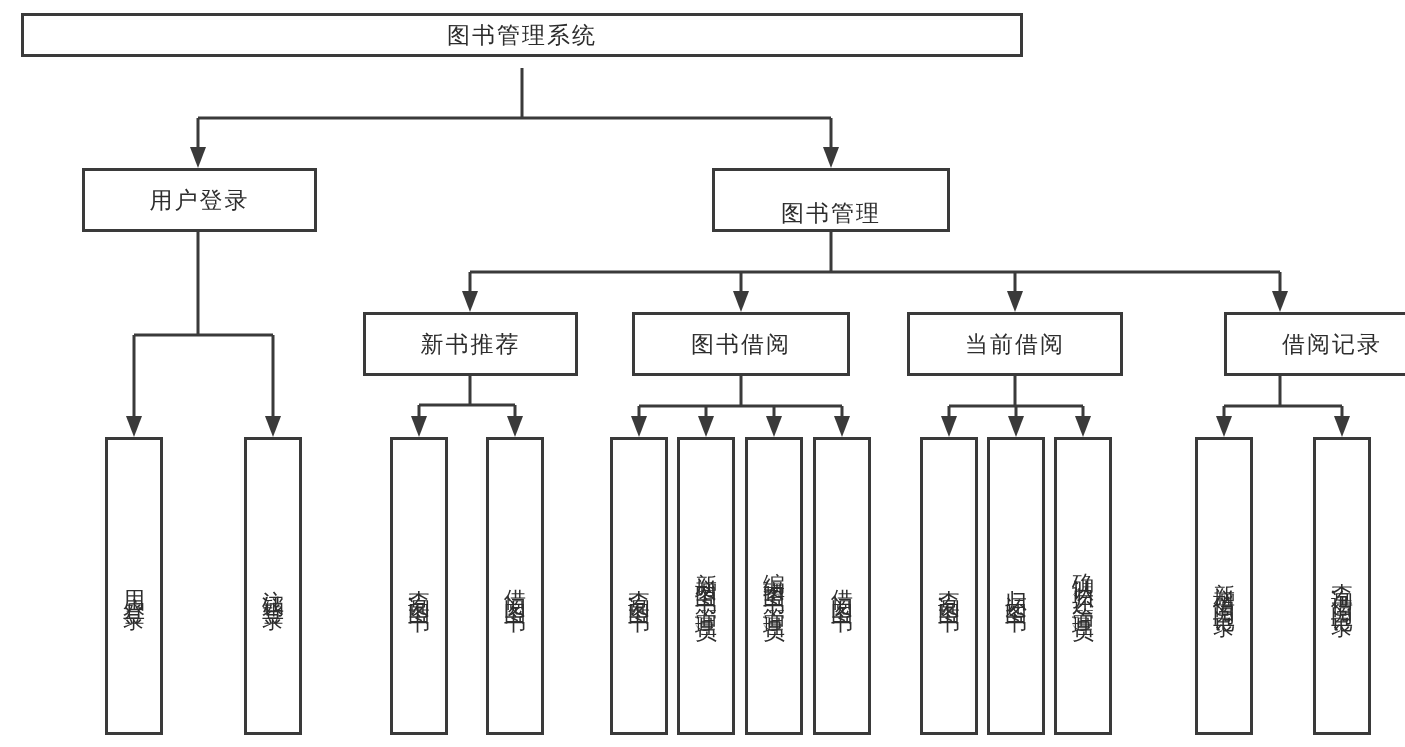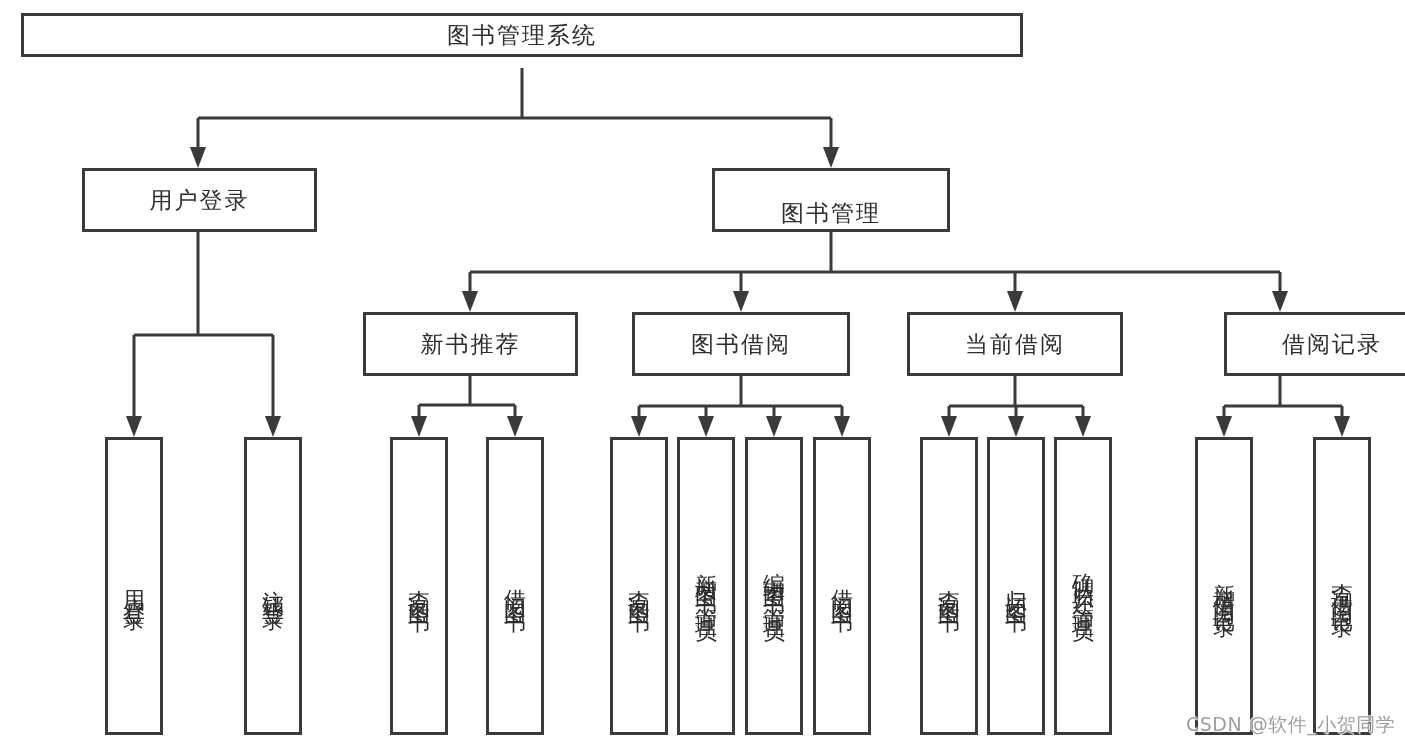--- a/index.html
+++ b/index.html
@@ -127,15 +127,14 @@
     <span class="vtext">确认归还（管理员）</span>
   </div>
 
   <div class="vnode" style="left:1195px;">
     <span class="vtext">新增借阅记录</span>
   </div>
   <div class="vnode" style="left:1313px;">
     <span class="vtext">查询借阅记录</span>
   </div>
 
-  <div id="watermark">CSDN @软件_小贺同学</div>
 
 </div>
 
 </body></html>

